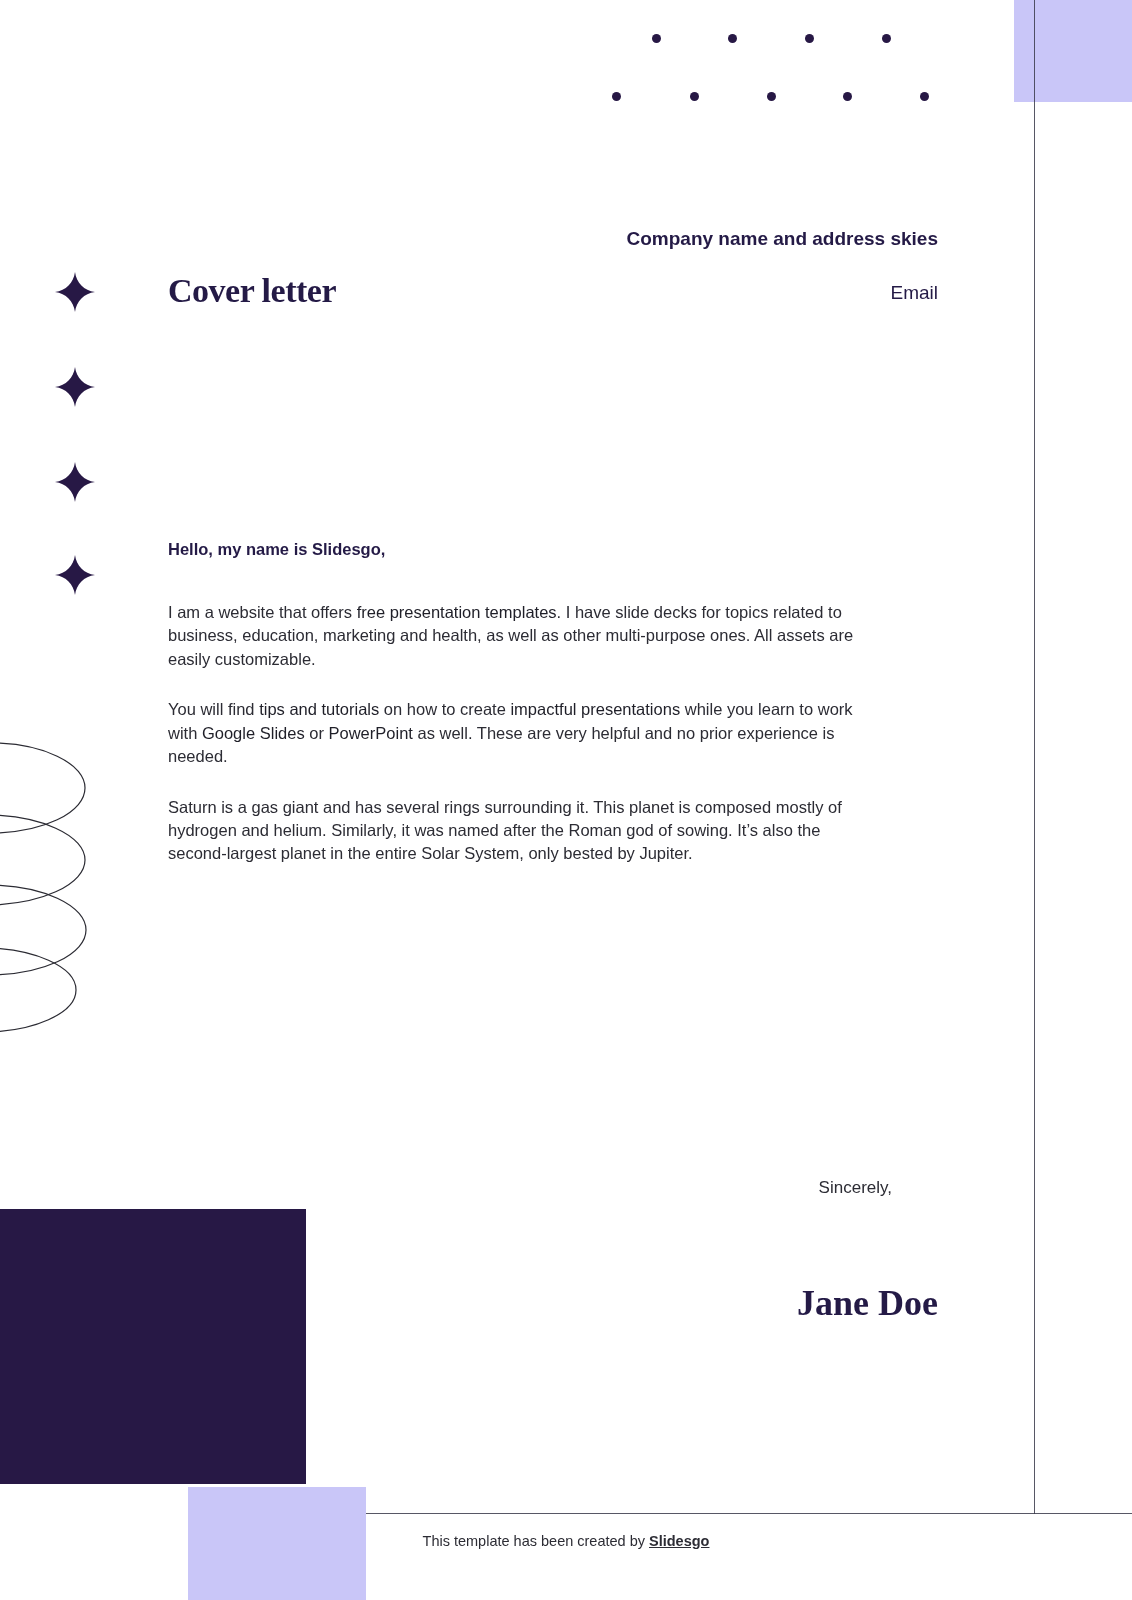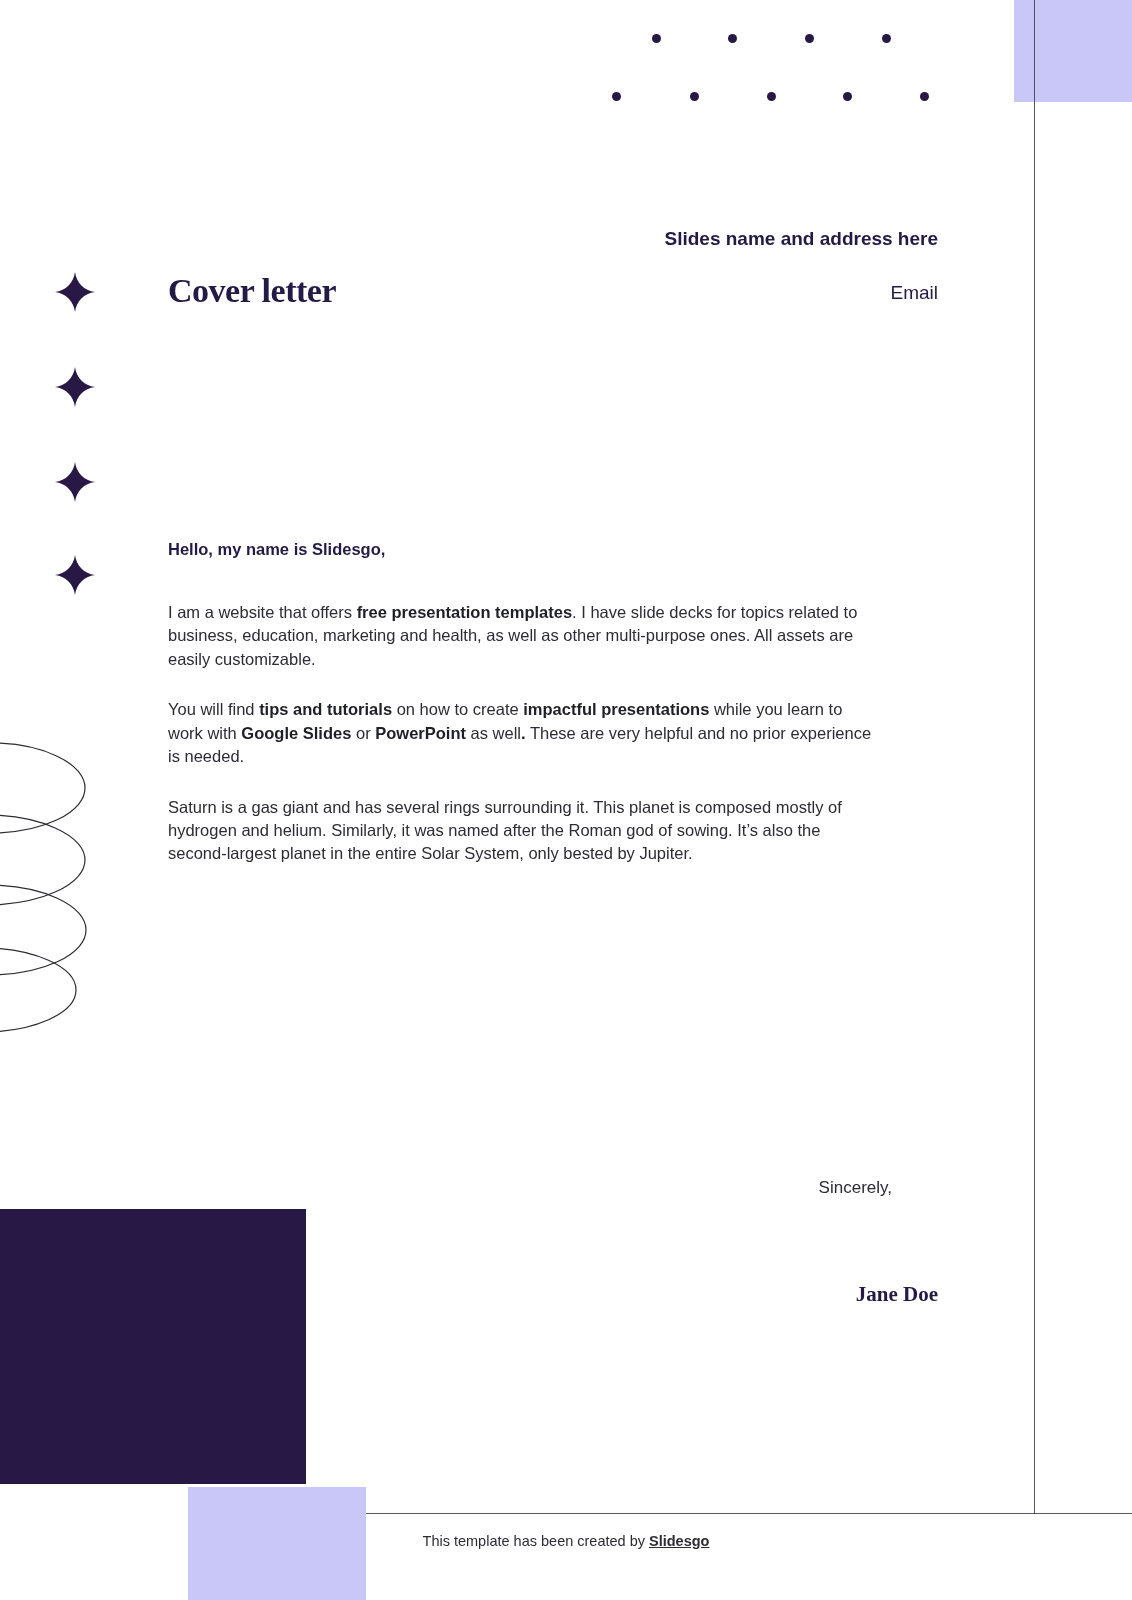--- a/index.html
+++ b/index.html
@@ -149,38 +149,38 @@
     font-weight: bold;
     color: #241a46;
     margin-bottom: 42px;
   }
   .para {
     font-size: 16.5px;
     line-height: 1.42;
     margin-bottom: 27px;
     color: #2c2c34;
   }
-  .para b { font-weight: bold; color: #1f1f28; margin-top: 48px; }
+  .para b { font-weight: normal; color: #1f1f28; margin-top: 48px; }
 
   .sincerely {
     position: absolute;
     right: 240px;
     top: 1178px;
     font-size: 17px;
     color: #2c2c34;
   }
   .signature {
     position: absolute;
     right: 194px;
     top: 1282px;
     width: 600px;
     text-align: right;
     font-family: "Liberation Serif", serif;
     font-weight: bold;
-    font-size: 21px;
+    font-size: 36px;
     color: #241a46;
   }
   .sig-contact {
     position: absolute;
     right: 194px;
     top: 1344px;
     width: 700px;
     text-align: right;
     font-size: 20px;
     color: #2c2c34;
@@ -254,21 +254,21 @@
         <ellipse cx="55" cy="120" rx="100" ry="45"></ellipse>
         <ellipse cx="58" cy="190" rx="98" ry="45"></ellipse>
         <ellipse cx="52" cy="250" rx="94" ry="42"></ellipse>
       </g>
     </svg>
   </div>
 
   <div class="title">Cover letter</div>
 
   <div class="contact-block">
-    <div class="contact-company">Slides name and address here</div>
+    <div class="contact-company">Company name and address skies</div>
     <div class="contact-line">Email</div>
   </div>
 
   <div class="body-block">
     <div class="salutation">Hello, my name is Slidesgo,</div>
     <p class="para"><span>I am a website that offers </span><b>free presentation templates</b><span>. I have slide decks for topics related to business, education, marketing and health, as well as other multi-purpose ones. All assets are easily customizable.</span></p>
     <p class="para"><span>You will find </span><b>tips and tutorials</b><span> on how to create </span><b>impactful presentations</b><span> while you learn to work with </span><b>Google Slides</b><span> or </span><b>PowerPoint</b><span> as well</span><b>.</b><span> These are very helpful and no prior experience is needed.</span></p>
     <p class="para"><span>Saturn is a gas giant and has several rings surrounding it. This planet is composed mostly of hydrogen and helium. Similarly, it was named after the Roman god of sowing. It’s also the second-largest planet in the entire Solar System, only bested by Jupiter.</span></p>
   </div>
 

